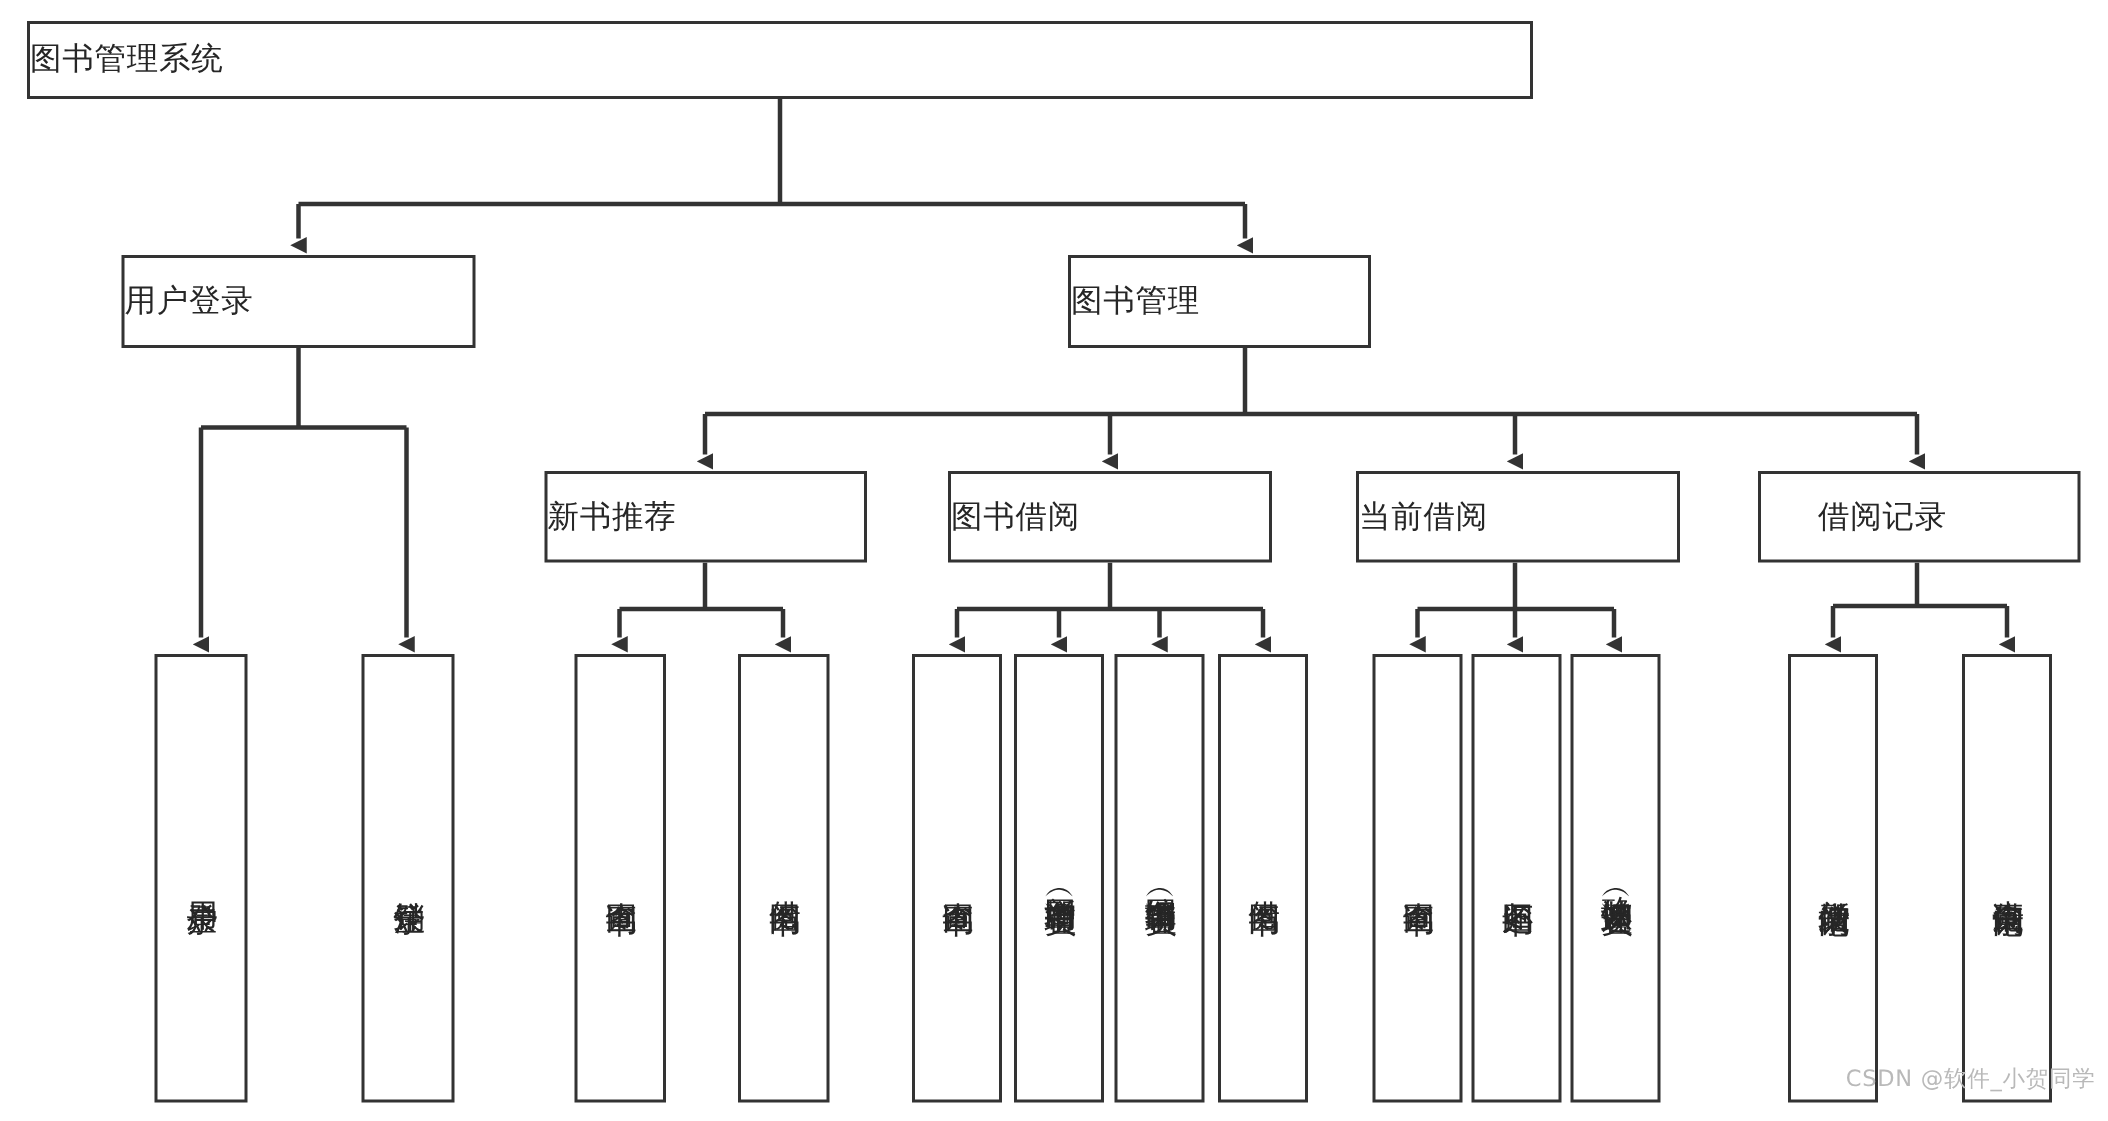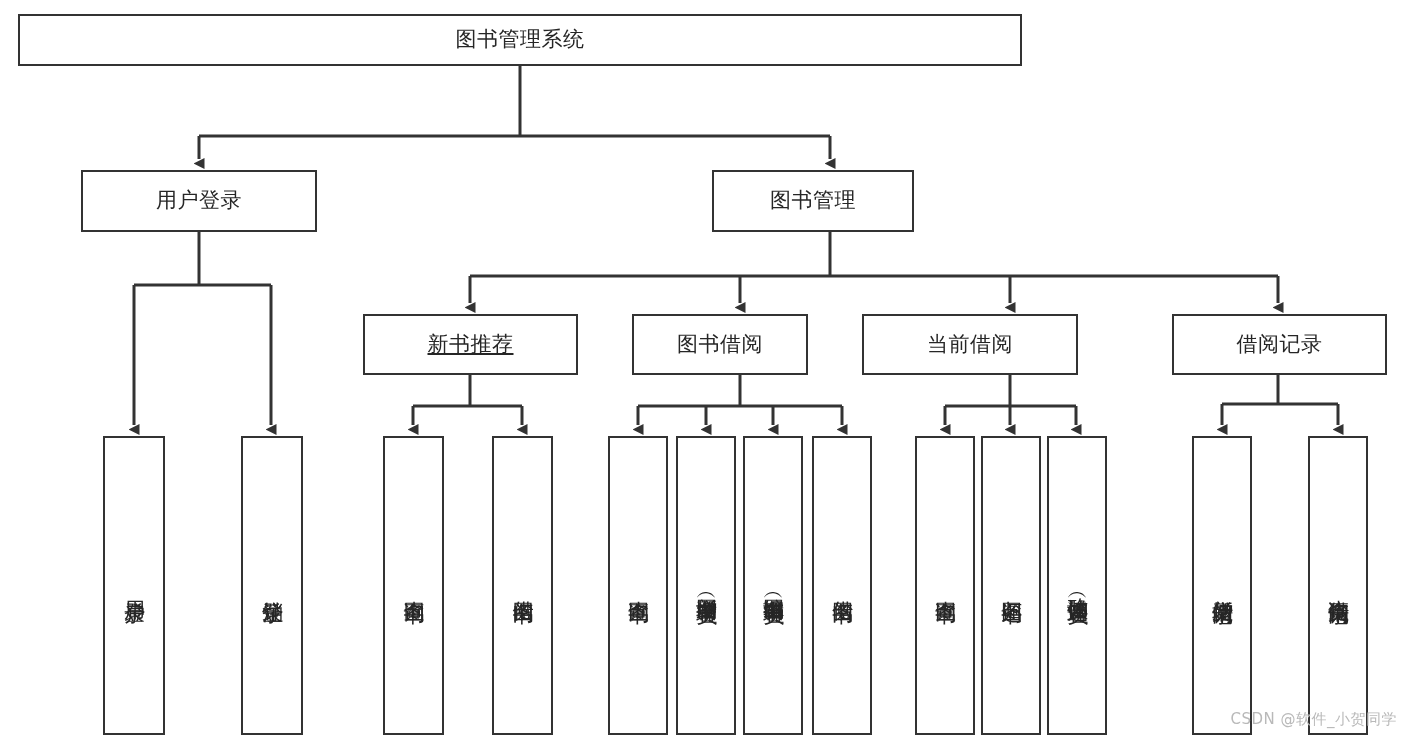--- a/index.html
+++ b/index.html
@@ -25,21 +25,21 @@
     width: 1405px;
     height: 747px;
   }
   .node {
     position: absolute;
     box-sizing: border-box;
     background: #ffffff;
     border: 2px solid #333333;
     display: flex;
     align-items: center;
-    justify-content: center;
+    justify-content: flex-start;
     color: #262626;
   }
   .node-h {
     font-size: 21px;
     line-height: 1.2;
     letter-spacing: 0.5px;
     white-space: nowrap;
   }
   .node-v {
     writing-mode: vertical-rl;
@@ -127,30 +127,30 @@
     <span>图书管理系统</span>
   </div>
 
   <div class="node node-h" style="left:81px; top:170px; width:236px; height:62px;">
     <span>用户登录</span>
   </div>
   <div class="node node-h" style="left:712px; top:170px; width:202px; height:62px;">
     <span>图书管理</span>
   </div>
 
-  <div class="node node-h" style="left:363px; top:314px; width:215px; height:61px;text-decoration:underline;">
+  <div class="node node-h" style="left:363px; top:314px; width:215px; height:61px;">
     <span>新书推荐</span>
   </div>
-  <div class="node node-h" style="left:632px; top:314px; width:176px; height:61px;">
+  <div class="node node-h" style="left:632px; top:314px; width:216px; height:61px;">
     <span>图书借阅</span>
   </div>
-  <div class="node node-h" style="left:862px; top:314px; width:216px; height:61px;">
+  <div class="node node-h" style="left:904px; top:314px; width:216px; height:61px;">
     <span>当前借阅</span>
   </div>
-  <div class="node node-h" style="left:1172px; top:314px; width:215px; height:61px;">
+  <div class="node node-h" style="left:1172px; top:314px; width:215px; height:61px;padding-left:38px;">
     <span>借阅记录</span>
   </div>
 
   <div class="node node-v" style="left:103px; top:436px; width:62px; height:299px;">
     <span>用户登录</span>
   </div>
   <div class="node node-v" style="left:241px; top:436px; width:62px; height:299px;">
     <span>注销登录</span>
   </div>
 

